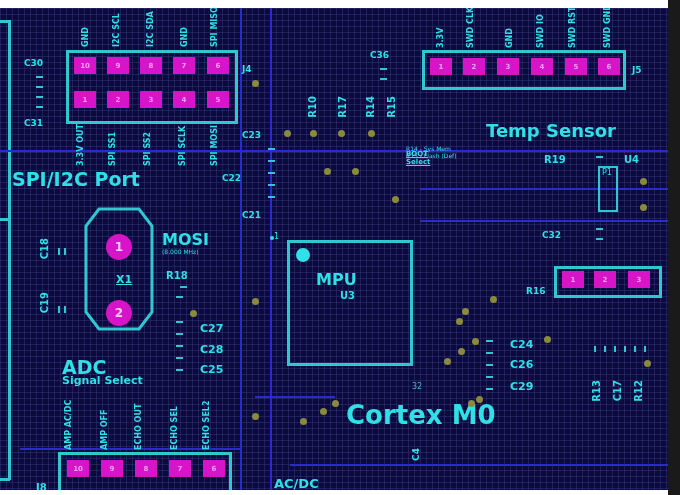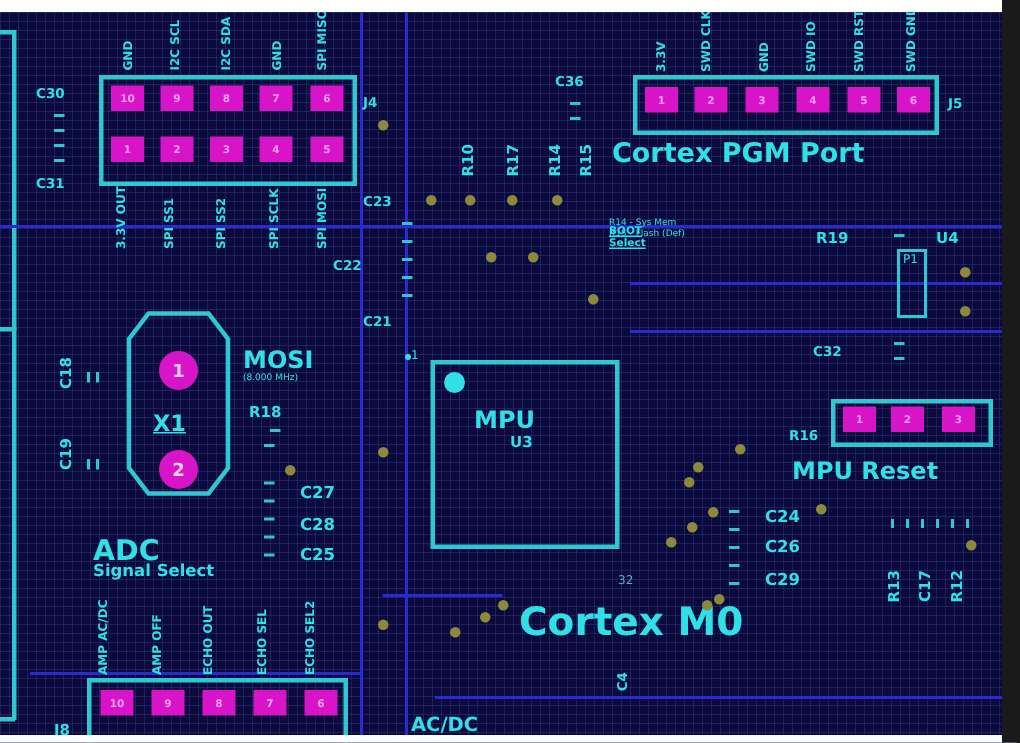--- a/index.html
+++ b/index.html
@@ -66,20 +66,21 @@
   <div class="vert abs" style="left:178px;top:124px;height:34px;">SPI SCLK</div>
   <div class="vert abs" style="left:210px;top:124px;height:34px;">SPI MOSI</div>
 
   <div class="small abs" style="left:24px;top:50px;">C30</div>
   <div class="dash" style="left:36px;top:68px;"></div>
   <div class="dash" style="left:36px;top:78px;"></div>
   <div class="dash" style="left:36px;top:88px;"></div>
   <div class="dash" style="left:36px;top:98px;"></div>
   <div class="small abs" style="left:24px;top:110px;">C31</div>
 
+  <div class="title abs" style="left:12px;top:160px;font-size:19px;">SPI/I2C Port</div>
 
   <div class="small abs" style="left:242px;top:122px;">C23</div>
   <div class="small abs" style="left:222px;top:165px;">C22</div>
   <div class="small abs" style="left:242px;top:202px;">C21</div>
   <div class="dash" style="left:268px;top:140px;"></div>
   <div class="dash" style="left:268px;top:152px;"></div>
   <div class="dash" style="left:268px;top:164px;"></div>
   <div class="dash" style="left:268px;top:176px;"></div>
   <div class="dash" style="left:268px;top:188px;"></div>
 
@@ -103,40 +104,40 @@
   <div class="pad" style="left:565px;top:50px;">5</div>
   <div class="pad" style="left:598px;top:50px;">6</div>
   <div class="small abs" style="left:632px;top:57px;">J5</div>
   <div class="vert abs" style="left:436px;top:8px;height:32px;">3.3V</div>
   <div class="vert abs" style="left:466px;top:8px;height:32px;">SWD CLK</div>
   <div class="vert abs" style="left:505px;top:8px;height:32px;">GND</div>
   <div class="vert abs" style="left:536px;top:8px;height:32px;">SWD IO</div>
   <div class="vert abs" style="left:568px;top:8px;height:32px;">SWD RST</div>
   <div class="vert abs" style="left:603px;top:8px;height:32px;">SWD GND</div>
 
-  <div class="title abs" style="left:408px;top:84px;font-size:18px;">Cortex PGM Port</div>
+  <div class="title abs" style="left:486px;top:112px;font-size:18px;">Temp Sensor</div>
 
   <div class="small abs" style="left:544px;top:146px;font-size:10px;">R19</div>
   <div class="dash" style="left:596px;top:148px;"></div>
   <div class="small abs" style="left:624px;top:146px;font-size:10px;">U4</div>
   <div class="outline" style="left:598px;top:158px;width:20px;height:46px;border-width:2px;"></div>
   <div class="abs" style="left:602px;top:160px;font-size:8px;color:#2fe0e6;">P1</div>
 
   <div class="small abs" style="left:542px;top:222px;">C32</div>
   <div class="dash" style="left:596px;top:220px;"></div>
   <div class="dash" style="left:596px;top:230px;"></div>
 
   <div class="abs" style="left:83px;top:198px;width:72px;height:126px;">
     <svg width="72" height="126" viewBox="0 0 72 126">
       <polygon points="16,3 56,3 69,20 69,106 56,123 16,123 3,106 3,20" fill="none" stroke="#2fc8d0" stroke-width="3"></polygon>
     </svg>
   </div>
   <div class="pad round" style="left:106px;top:226px;">1</div>
   <div class="pad round" style="left:106px;top:292px;">2</div>
-  <div class="small abs" style="left:102px;top:265px;font-size:15px;text-decoration:underline;">X1</div>
+  <div class="small abs" style="left:116px;top:265px;font-size:11px;text-decoration:underline;">X1</div>
   <div class="title abs" style="left:162px;top:222px;font-size:16px;">MOSI</div>
   <div class="abs" style="left:162px;top:240px;font-size:6px;color:#2fe0e6;">(8.000 MHz)</div>
 
   <div class="vert abs" style="left:40px;top:230px;font-size:10px;">C18</div>
   <div class="vert abs" style="left:40px;top:284px;font-size:10px;">C19</div>
   <div class="dash" style="left:58px;top:240px;width:2px;height:7px;"></div>
   <div class="dash" style="left:64px;top:240px;width:2px;height:7px;"></div>
   <div class="dash" style="left:58px;top:298px;width:2px;height:7px;"></div>
   <div class="dash" style="left:64px;top:298px;width:2px;height:7px;"></div>
 
@@ -161,21 +162,20 @@
   <div class="abs" style="left:274px;top:224px;font-size:8px;color:#2fe0e6;">1</div>
   <div class="title abs" style="left:316px;top:262px;font-size:16px;">MPU</div>
   <div class="small abs" style="left:340px;top:282px;font-size:10px;">U3</div>
   <div class="abs" style="left:412px;top:374px;font-size:8px;color:#4fb0c0;">32</div>
 
   <div class="outline" style="left:554px;top:258px;width:108px;height:32px;"></div>
   <div class="pad" style="left:562px;top:263px;">1</div>
   <div class="pad" style="left:594px;top:263px;">2</div>
   <div class="pad" style="left:628px;top:263px;">3</div>
   <div class="small abs" style="left:526px;top:278px;font-size:9px;">R16</div>
-  <div class="title abs" style="left:528px;top:296px;font-size:16px;">MPU Reset</div>
 
   <div class="small abs" style="left:510px;top:330px;font-size:11px;">C24</div>
   <div class="small abs" style="left:510px;top:350px;font-size:11px;">C26</div>
   <div class="small abs" style="left:510px;top:372px;font-size:11px;">C29</div>
   <div class="dash" style="left:486px;top:332px;"></div>
   <div class="dash" style="left:486px;top:344px;"></div>
   <div class="dash" style="left:486px;top:356px;"></div>
   <div class="dash" style="left:486px;top:368px;"></div>
   <div class="dash" style="left:486px;top:380px;"></div>
 

